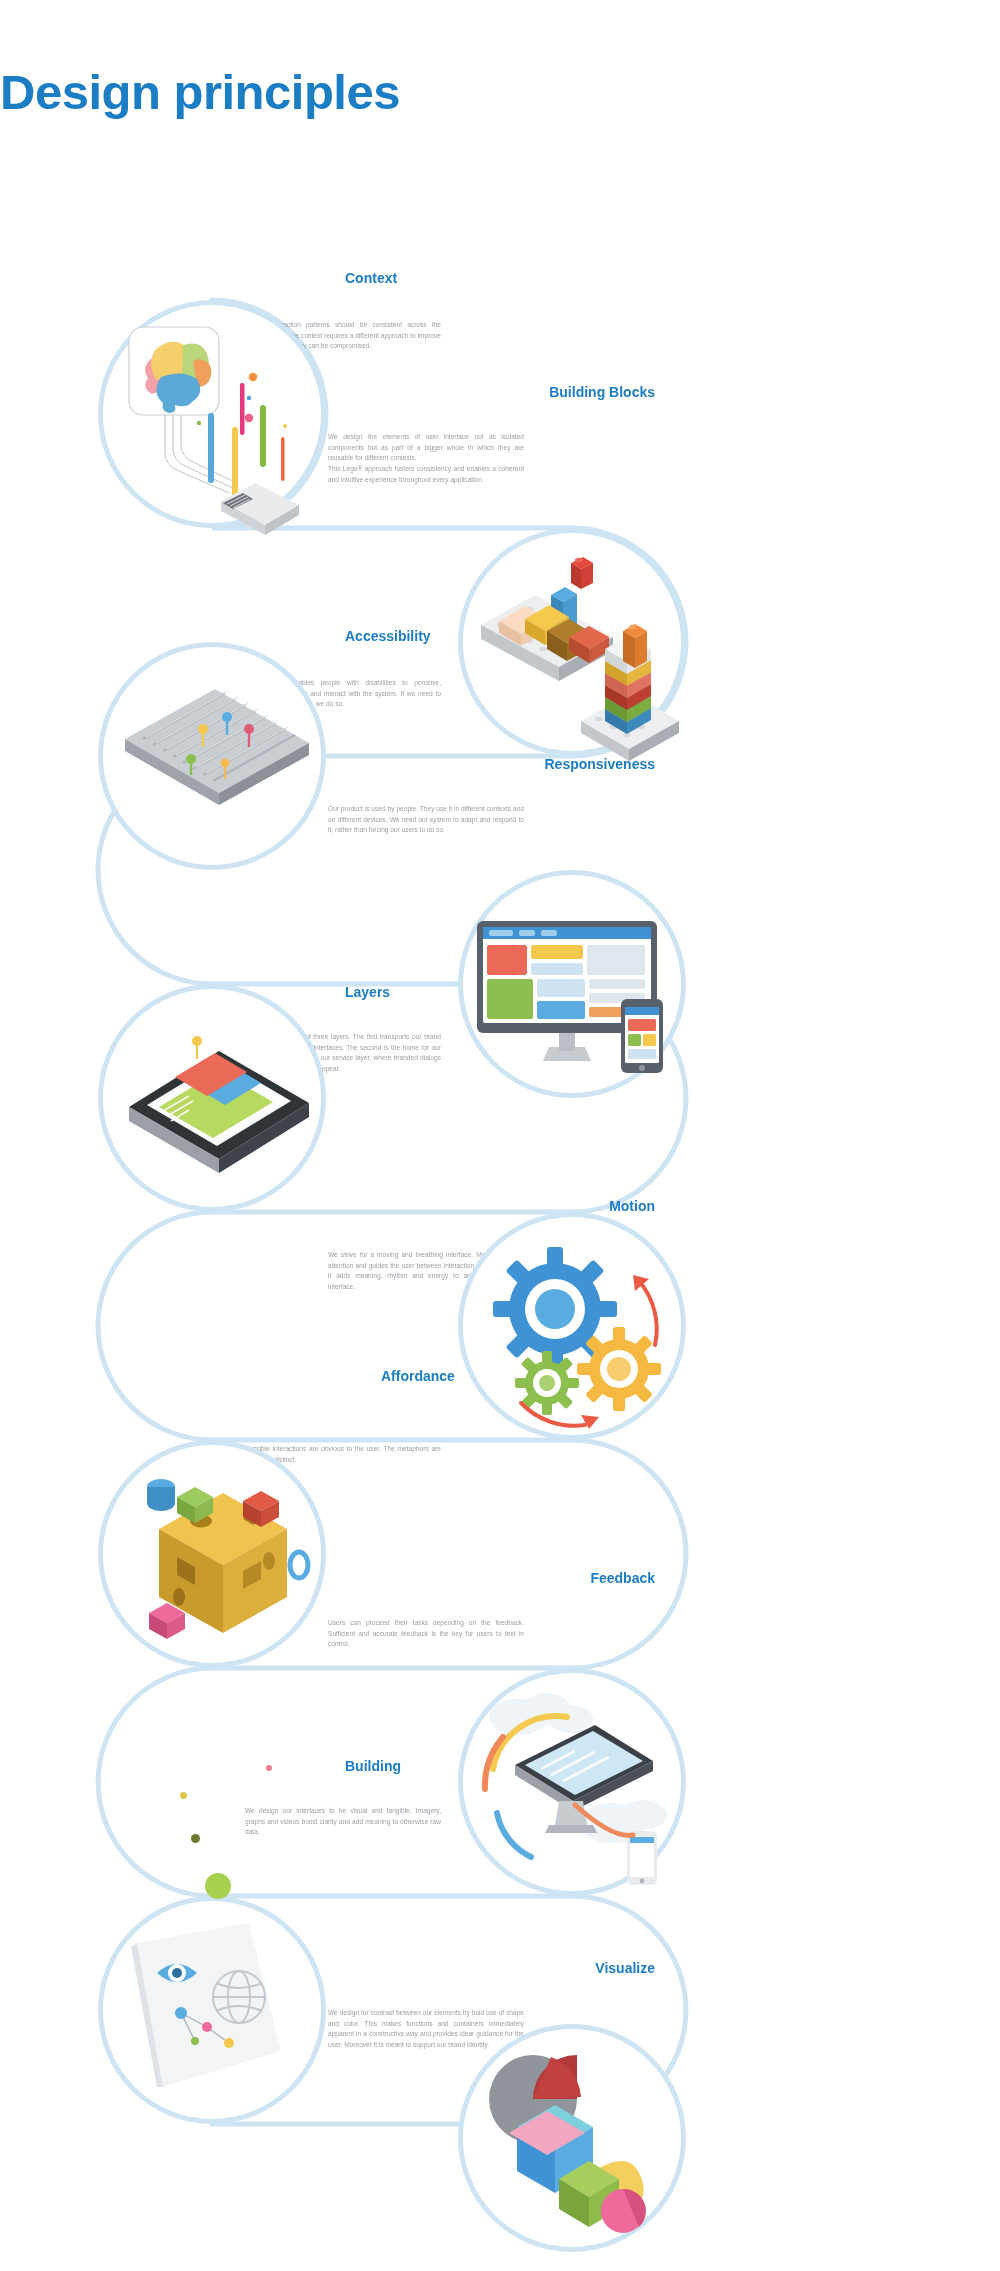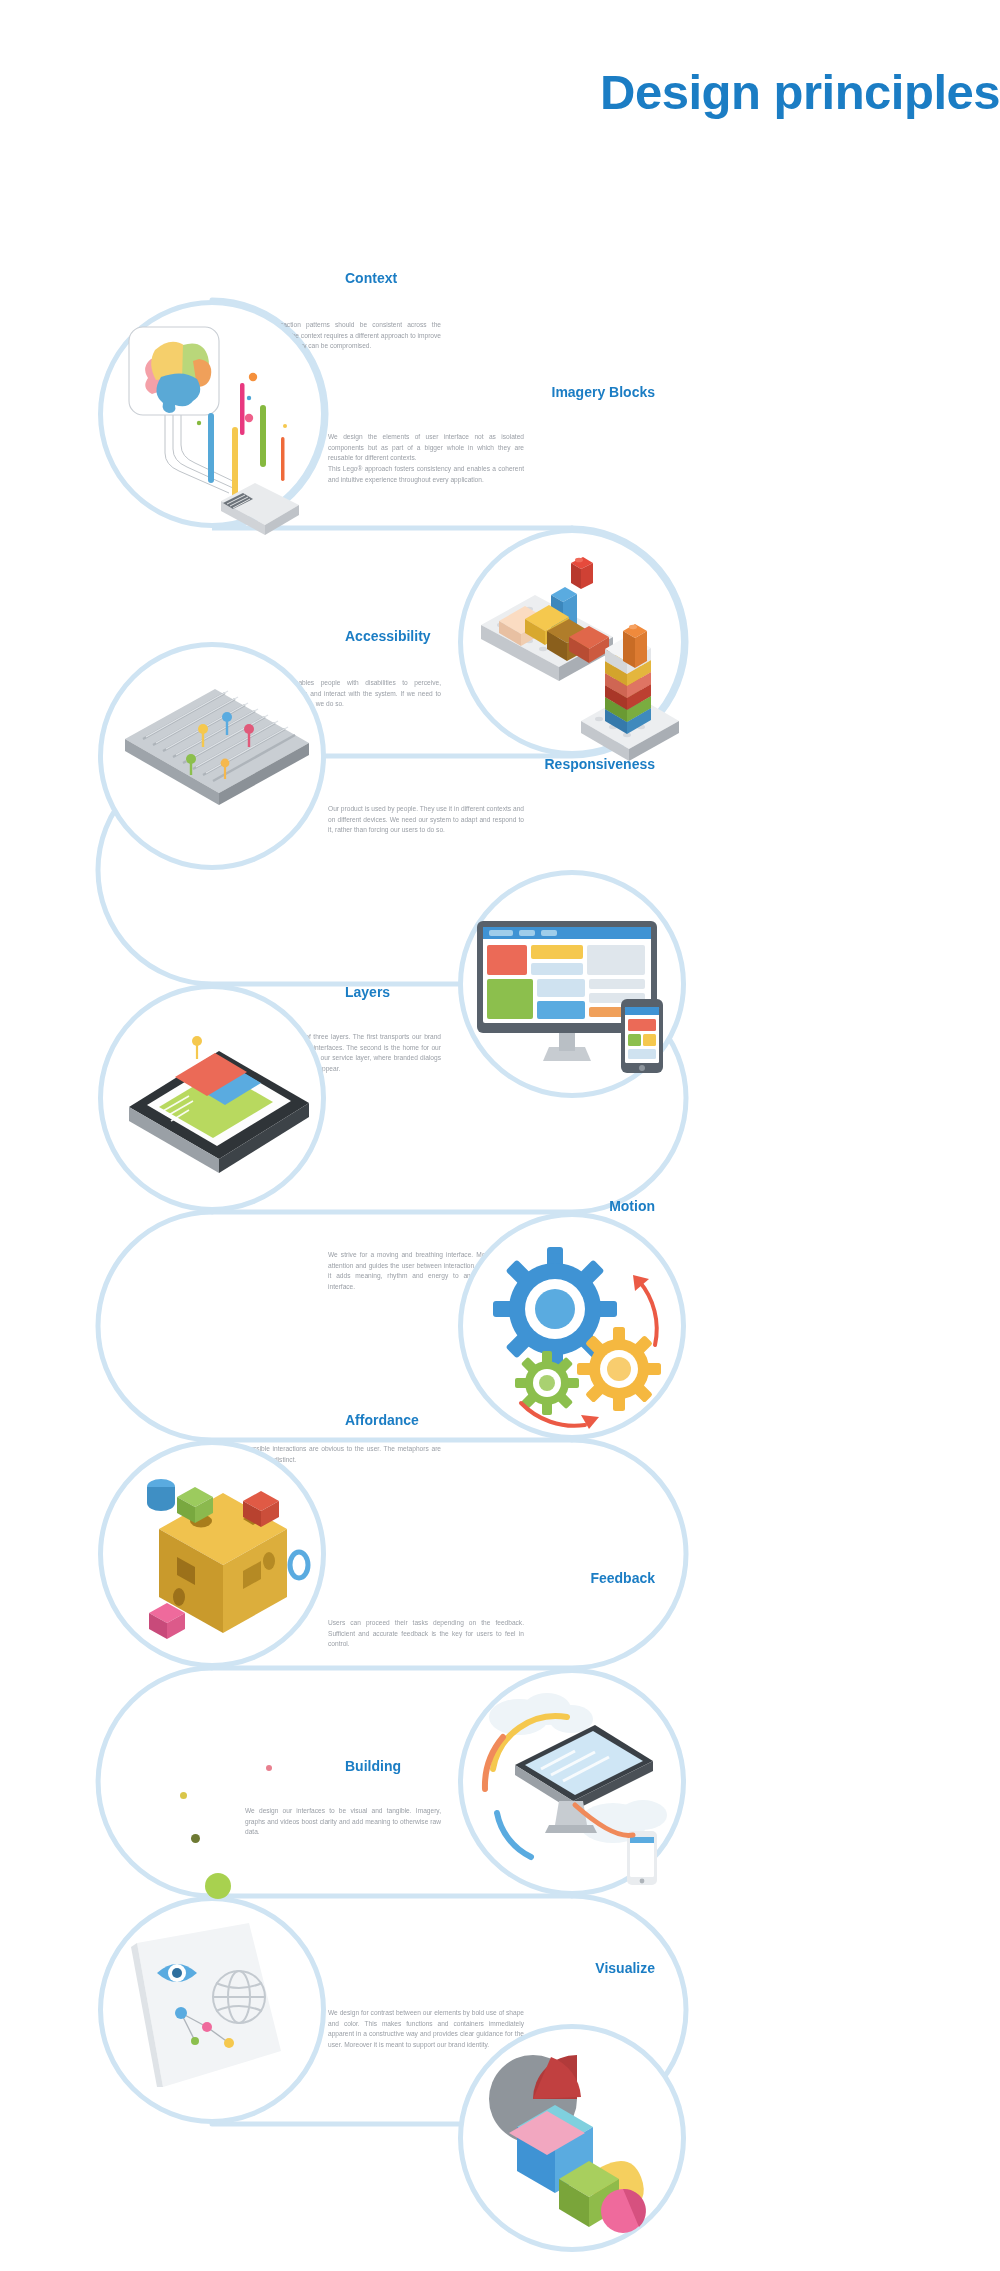--- a/index.html
+++ b/index.html
@@ -15,21 +15,21 @@
     height:2271px;
     overflow:hidden;
     background:#ffffff;
   }
 
   
   .main-title{
     position:absolute;
     left:0; top:64px;
     width:1000px;
-    text-align:right;
+    text-align:left;
     font-size:49px;
     font-weight:bold;
     letter-spacing:-0.5px;
     color:#1b7dc4;
   }
 
   
   .connector{
     position:absolute;
     left:0; top:0;
@@ -151,21 +151,21 @@
             <line x1="124" y1="199" x2="142" y2="190"></line>
             <line x1="127" y1="201" x2="145" y2="192"></line>
             <line x1="130" y1="203" x2="147" y2="194"></line>
           </g>
         </g>
       </svg>
     </div>
   </div>
 
   <div class="section" style="top:0;">
-    <div class="sec-title right" style="top:384px;">Imagery Blocks</div>
+    <div class="sec-title right" style="top:384px;">Building Blocks</div>
     <div class="sec-body right" style="top:432px; white-space:pre-line;">We design the elements of user interface not as isolated components but as part of a bigger whole in which they are reusable for different contexts.
 This Lego® approach fosters consistency and enables a coherent and intuitive experience throughout every application.</div>
 
     <div class="circle right" style="top:528px;">
       <svg class="art" viewBox="0 0 228 228">
 
         <g>
           <polygon points="108,30 120,24 130,30 118,36" fill="#e64a3c"></polygon>
           <polygon points="108,30 108,50 118,56 118,36" fill="#b8392e"></polygon>
           <polygon points="118,36 118,56 130,50 130,30" fill="#cf4134"></polygon>
@@ -448,21 +448,21 @@
           <path d="M176,64 a74,74 0 0 1 16,64"></path>
           <path d="M58,186 a74,74 0 0 0 64,22"></path>
         </g>
         <polygon points="170,58 186,62 172,74" fill="#eb5a45"></polygon>
         <polygon points="126,212 118,198 136,200" fill="#eb5a45"></polygon>
       </svg>
     </div>
   </div>
 
   <div class="section" style="top:0;">
-    <div class="sec-title left" style="top:1412px;">Affordance</div>
+    <div class="sec-title left" style="top:1368px;margin-left:36px;">Affordance</div>
     <div class="sec-body left" style="top:1444px;">Possible interactions are obvious to the user. The metaphors are clear and distinct.</div>
 
     <div class="circle left" style="top:1440px;">
       <svg class="art" viewBox="0 0 228 228">
 
         <polygon points="56,84 120,48 184,84 120,120" fill="#f0c24e"></polygon>
         <polygon points="56,84 56,152 120,188 120,120" fill="#c99a2c"></polygon>
         <polygon points="120,120 120,188 184,152 184,84" fill="#dcae3c"></polygon>
 
         <ellipse cx="98" cy="76" rx="11" ry="6.5" fill="#a87d1c"></ellipse>

